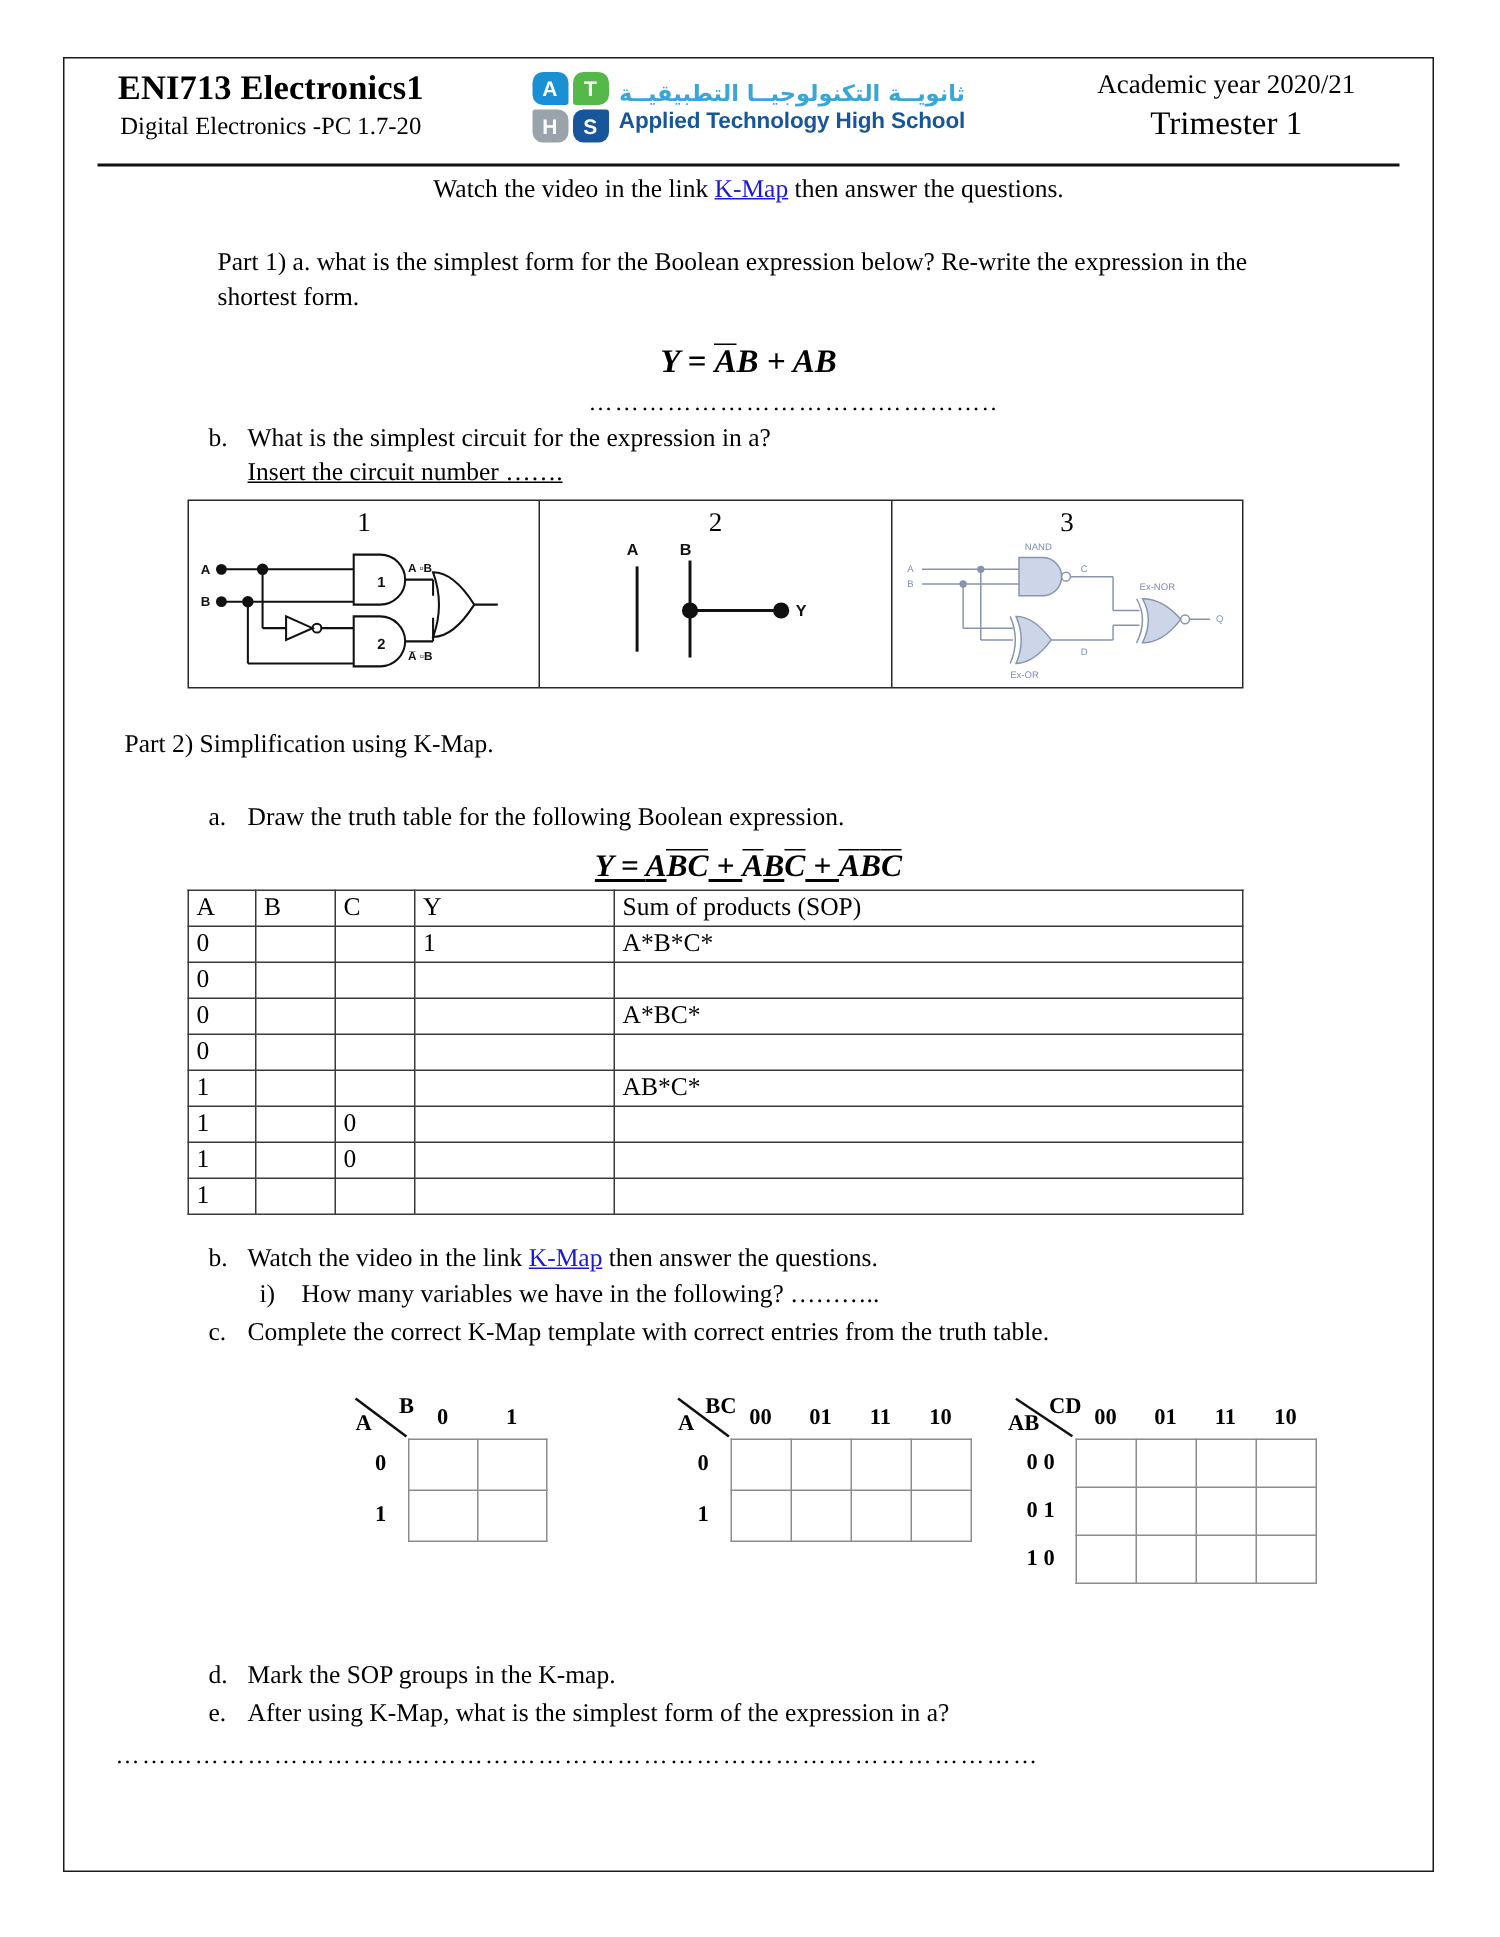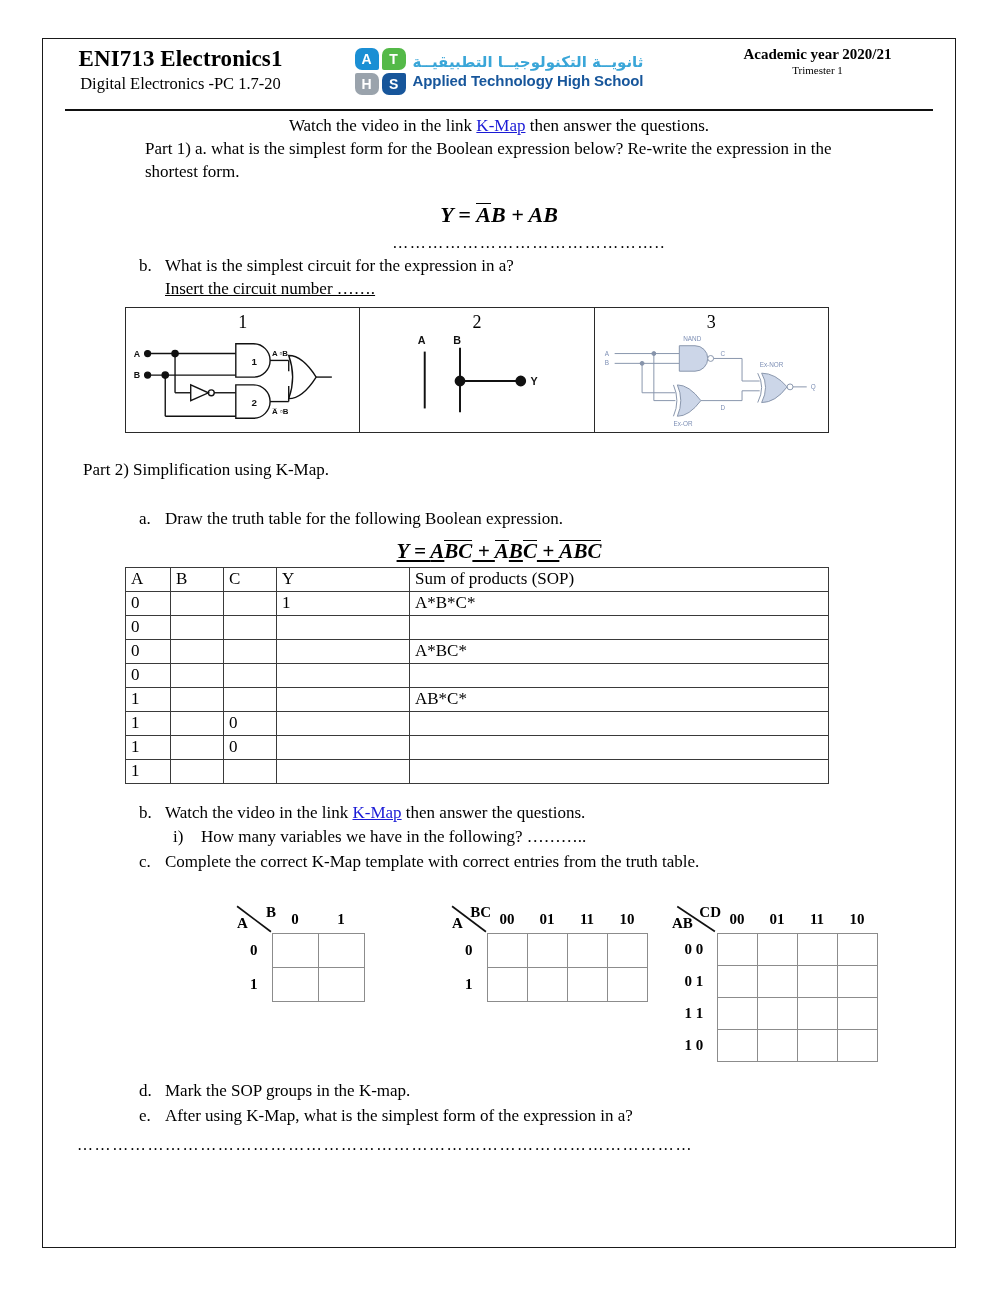--- a/index.html
+++ b/index.html
@@ -69,39 +69,39 @@
   .logo-en{
     color:#17569b;font-size:15px;font-weight:bold;
     font-family:"Liberation Sans", sans-serif;
     letter-spacing:-.1px;
   }
   .hdr-right{
     width:275px;
     text-align:center;
     line-height:1.25;
   }
-  .hdr-right .l1{font-weight:bold;font-size:15px;}
-  .hdr-right .l2{font-size:11px;}
+  .hdr-right .l1{font-weight:normal;font-size:18px;}
+  .hdr-right .l2{font-size:22px;}
   .hdr-rule{
     position:absolute;
     left:22px; top:70px; width:868px;
     border-top:2.5px solid #111;
   }
 
   
   .body{
     position:relative;
     padding:0 18px;
     margin-top:14px;
     font-size:17px;
     line-height:1.35;
   }
   .center-line{text-align:center;font-size:17px;margin-top:4px;}
   .link{color:#1a1ad6;text-decoration:underline;}
-  .p-block{padding-left:84px;padding-right:50px;}
+  .p-block{margin-top:26px;padding-left:84px;padding-right:50px;}
   .eq{
     text-align:center;
     font-weight:bold;
     font-style:italic;
     font-size:22px;
     font-family:"Liberation Serif", serif;
     margin-top:16px;
   }
   .ovl{border-top:1.6px solid #000;padding-top:0px;display:inline-block;line-height:1;}
   .dots-center{text-align:center;letter-spacing:1.5px;font-size:16px;margin-top:2px;padding-left:60px;}
@@ -529,27 +529,20 @@
             <td></td>
           </tr>
           <tr>
             <td class="krowhdr" style="height:30px;">0 1</td>
             <td></td>
             <td></td>
             <td></td>
             <td></td>
           </tr>
           <tr>
-            <td class="krowhdr" style="height:30px;">1 1</td>
-            <td></td>
-            <td></td>
-            <td></td>
-            <td></td>
-          </tr>
-          <tr>
             <td class="krowhdr" style="height:30px;">1 0</td>
             <td></td>
             <td></td>
             <td></td>
             <td></td>
           </tr>
         </tbody>
           </table>
       </div>
     </div>

